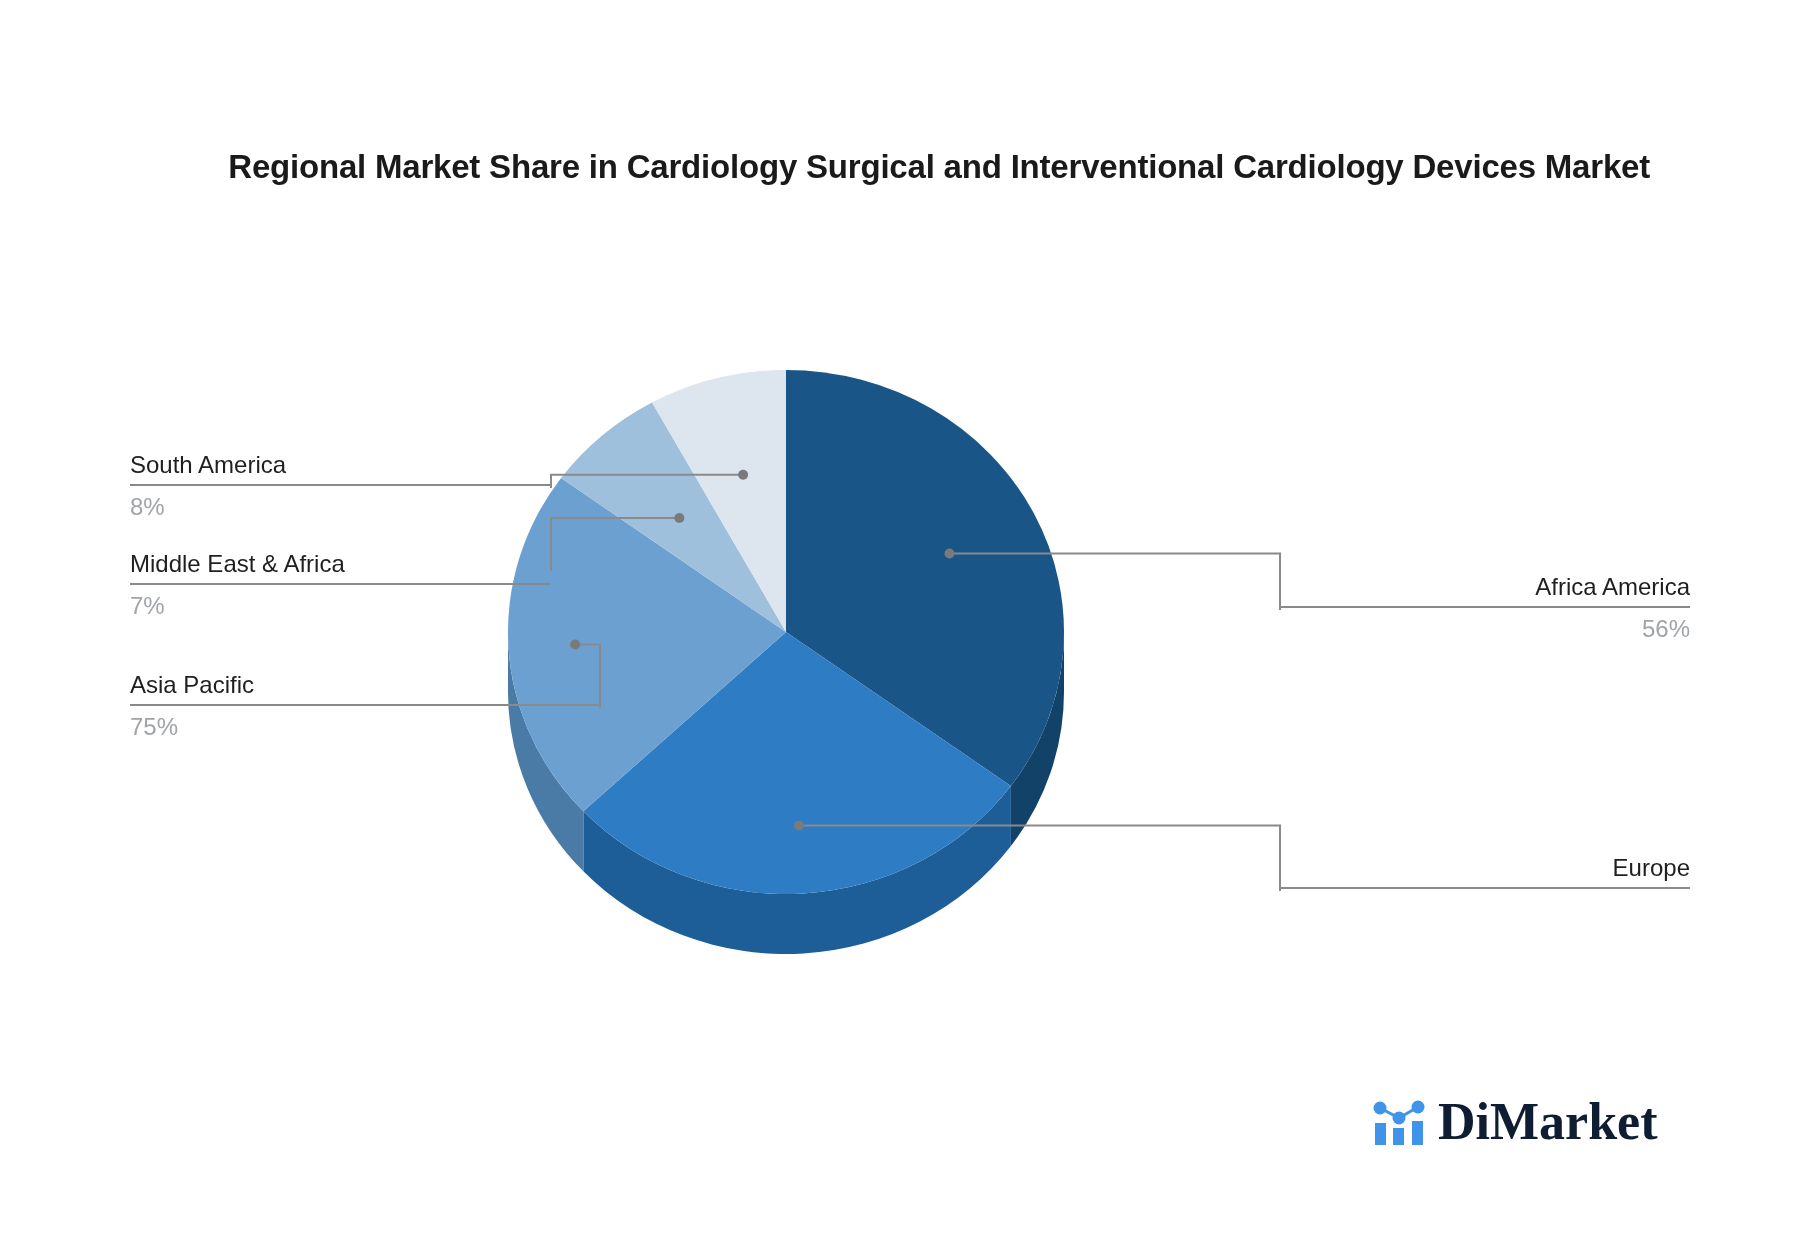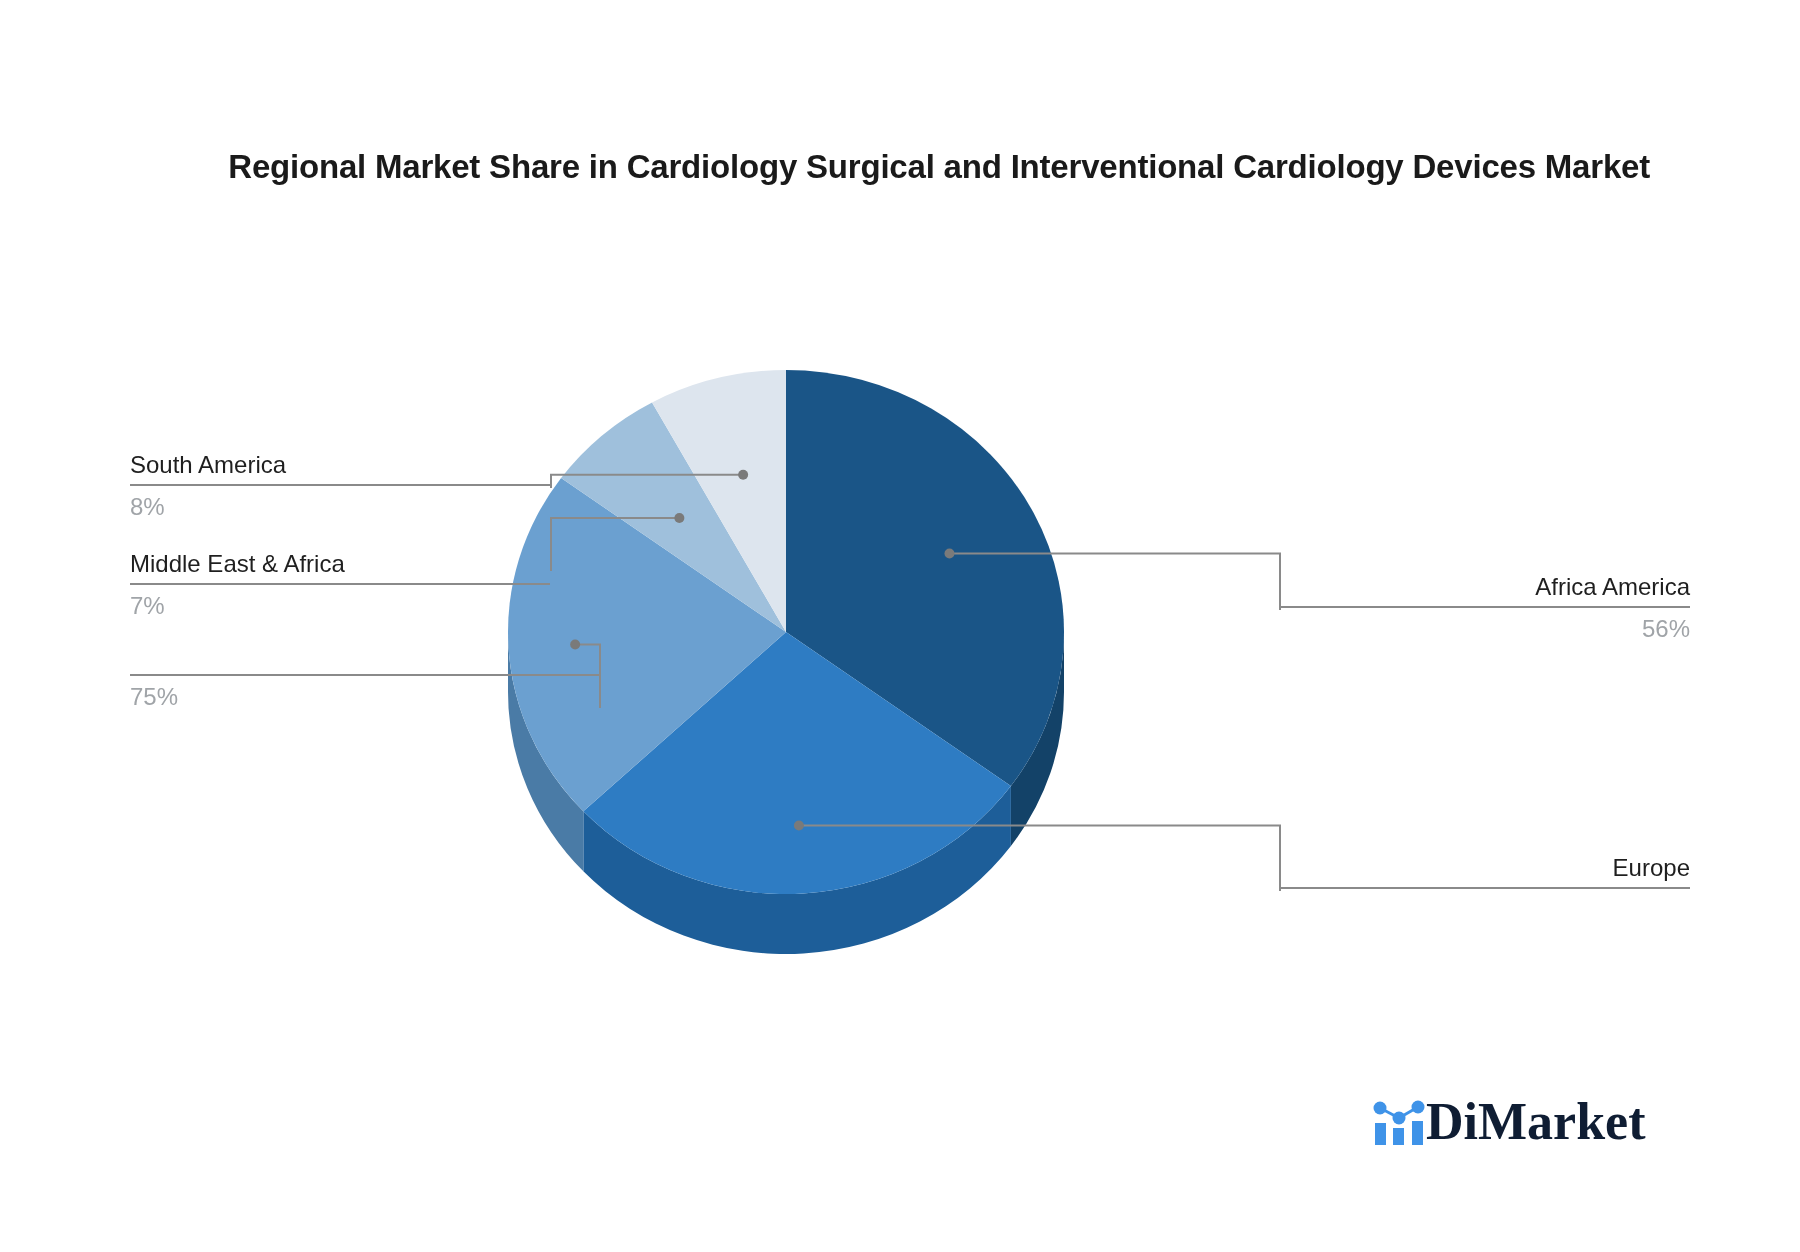--- a/index.html
+++ b/index.html
@@ -78,20 +78,21 @@
   .callout.left  { text-align: left; }
   .callout.right { text-align: right; }
 
   
   #logo {
     position: absolute;
     left: 1372px;
     top: 1096px;
     display: flex;
     align-items: center;
+    gap: 12px;
   }
   #logo-text {
     font-family: "Liberation Serif", serif;
     font-size: 52px;
     font-weight: bold;
     color: #0f1d33;
     letter-spacing: 0px;
     line-height: 1;
   }
 </style>
@@ -141,20 +142,21 @@
     <div class="c-value">8%</div>
   </div>
 
   <div class="callout left" style="left:130px; top:533px; width:420px;margin-top:16px;">
     <div class="c-name">Middle East &amp; Africa</div>
     <div class="c-rule"></div>
     <div class="c-value">7%</div>
   </div>
 
   <div class="callout left" style="left:130px; top:670px; width:470px;">
+    <div class="c-name">Asia Pacific</div>
     <div class="c-rule"></div>
     <div class="c-value">75%</div>
   </div>
 
   <div class="callout right" style="left:1280px; top:572px; width:410px;">
     <div class="c-name">Africa America</div>
     <div class="c-rule"></div>
     <div class="c-value">56%</div>
   </div>
 

